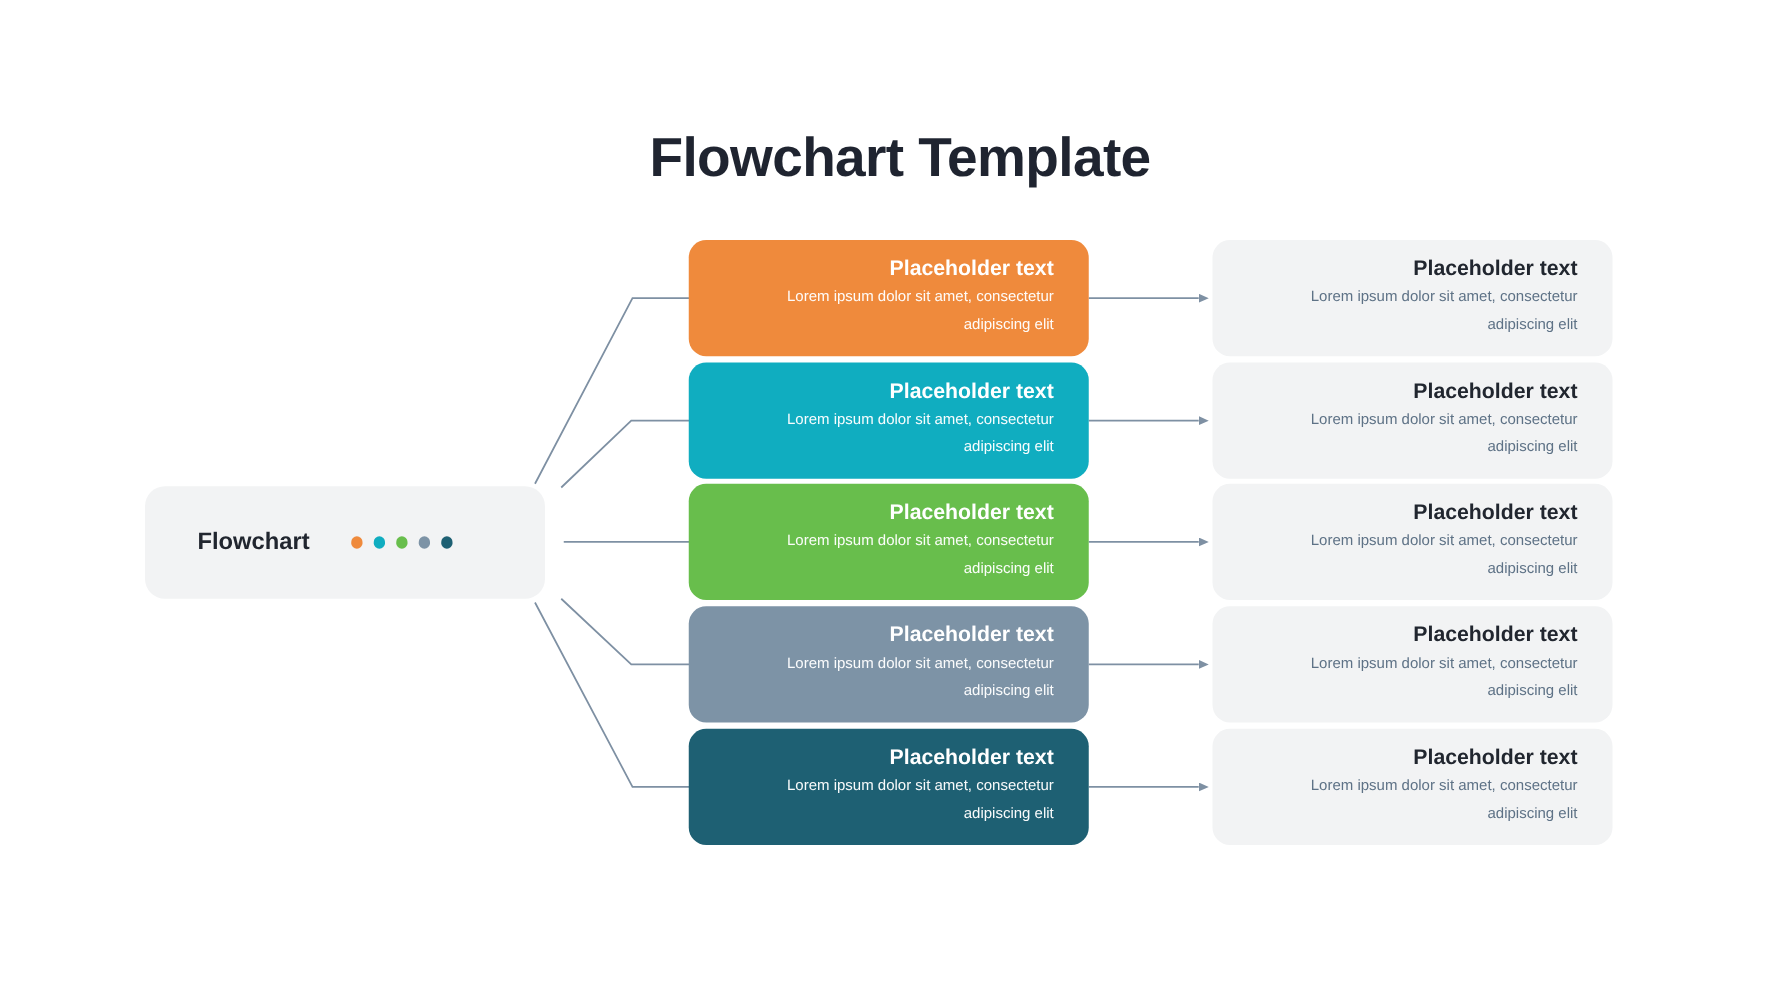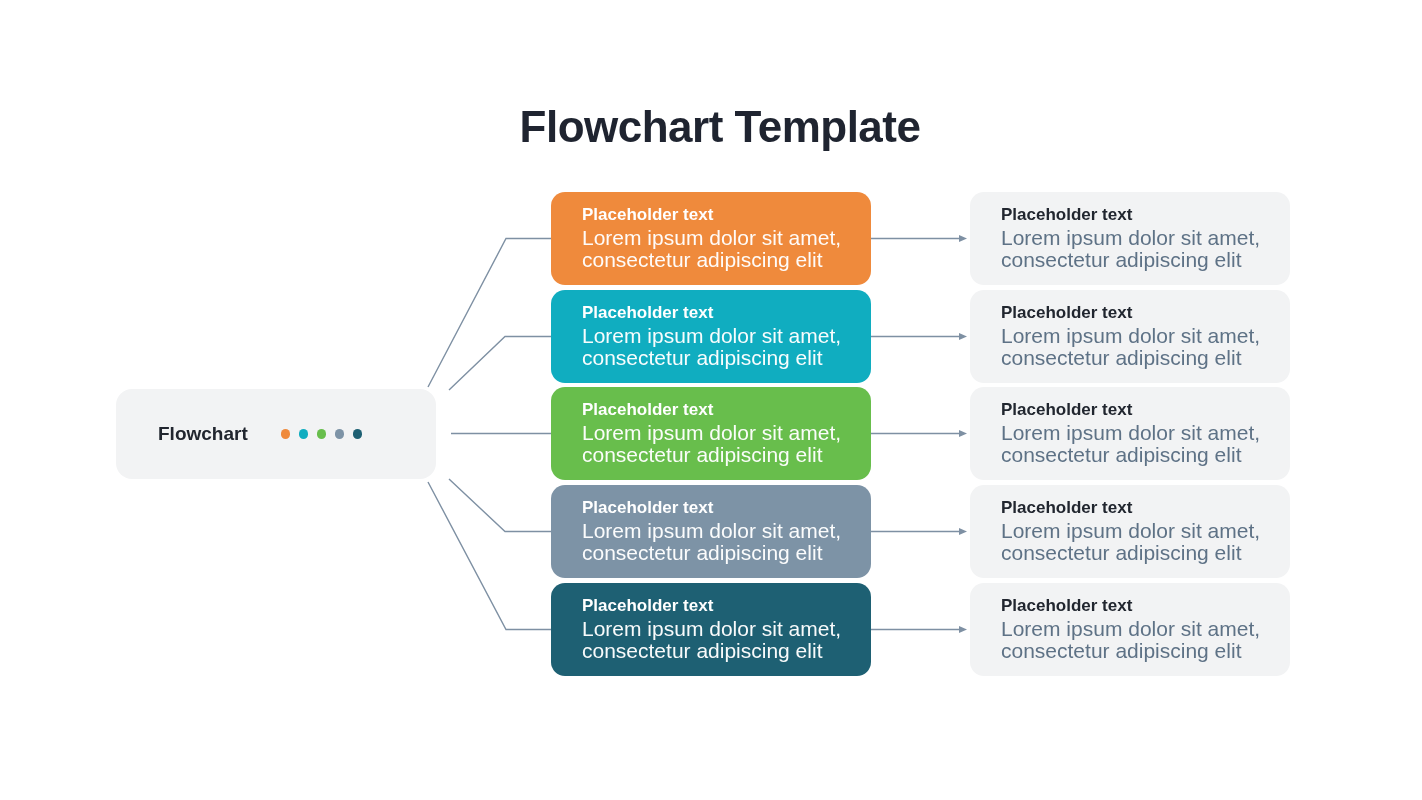--- a/index.html
+++ b/index.html
@@ -51,36 +51,37 @@
     width:9.5px; height:9.5px;
     border-radius:50%;
     display:inline-block;
   }
   .card{
     position:absolute;
     width:320px; height:93px;
     border-radius:14px;
     box-sizing:border-box;
     padding:11px 28px 0 31px;
+    text-align:right;
   }
   .branch{ left:551px; }
   .outcome{ left:970px; }
   .row-0{ top:192px; }
   .row-1{ top:290px; }
   .row-2{ top:387px; }
   .row-3{ top:485px; }
   .row-4{ top:583px; }
   .card-title{
     font-size:17px;
     font-weight:700;
     line-height:23px;
     color:#FFFFFF;
   }
   .card-body{
-    font-size:21px;
+    font-size:12px;
     line-height:21.5px;
     color:rgba(255,255,255,0.97);
     margin-top:1px;
   }
   .outcome .card-title{ color:#21262F; }
   .outcome .card-body{ color:#5E7286; }
 </style>
 </head>
 <body>
 

